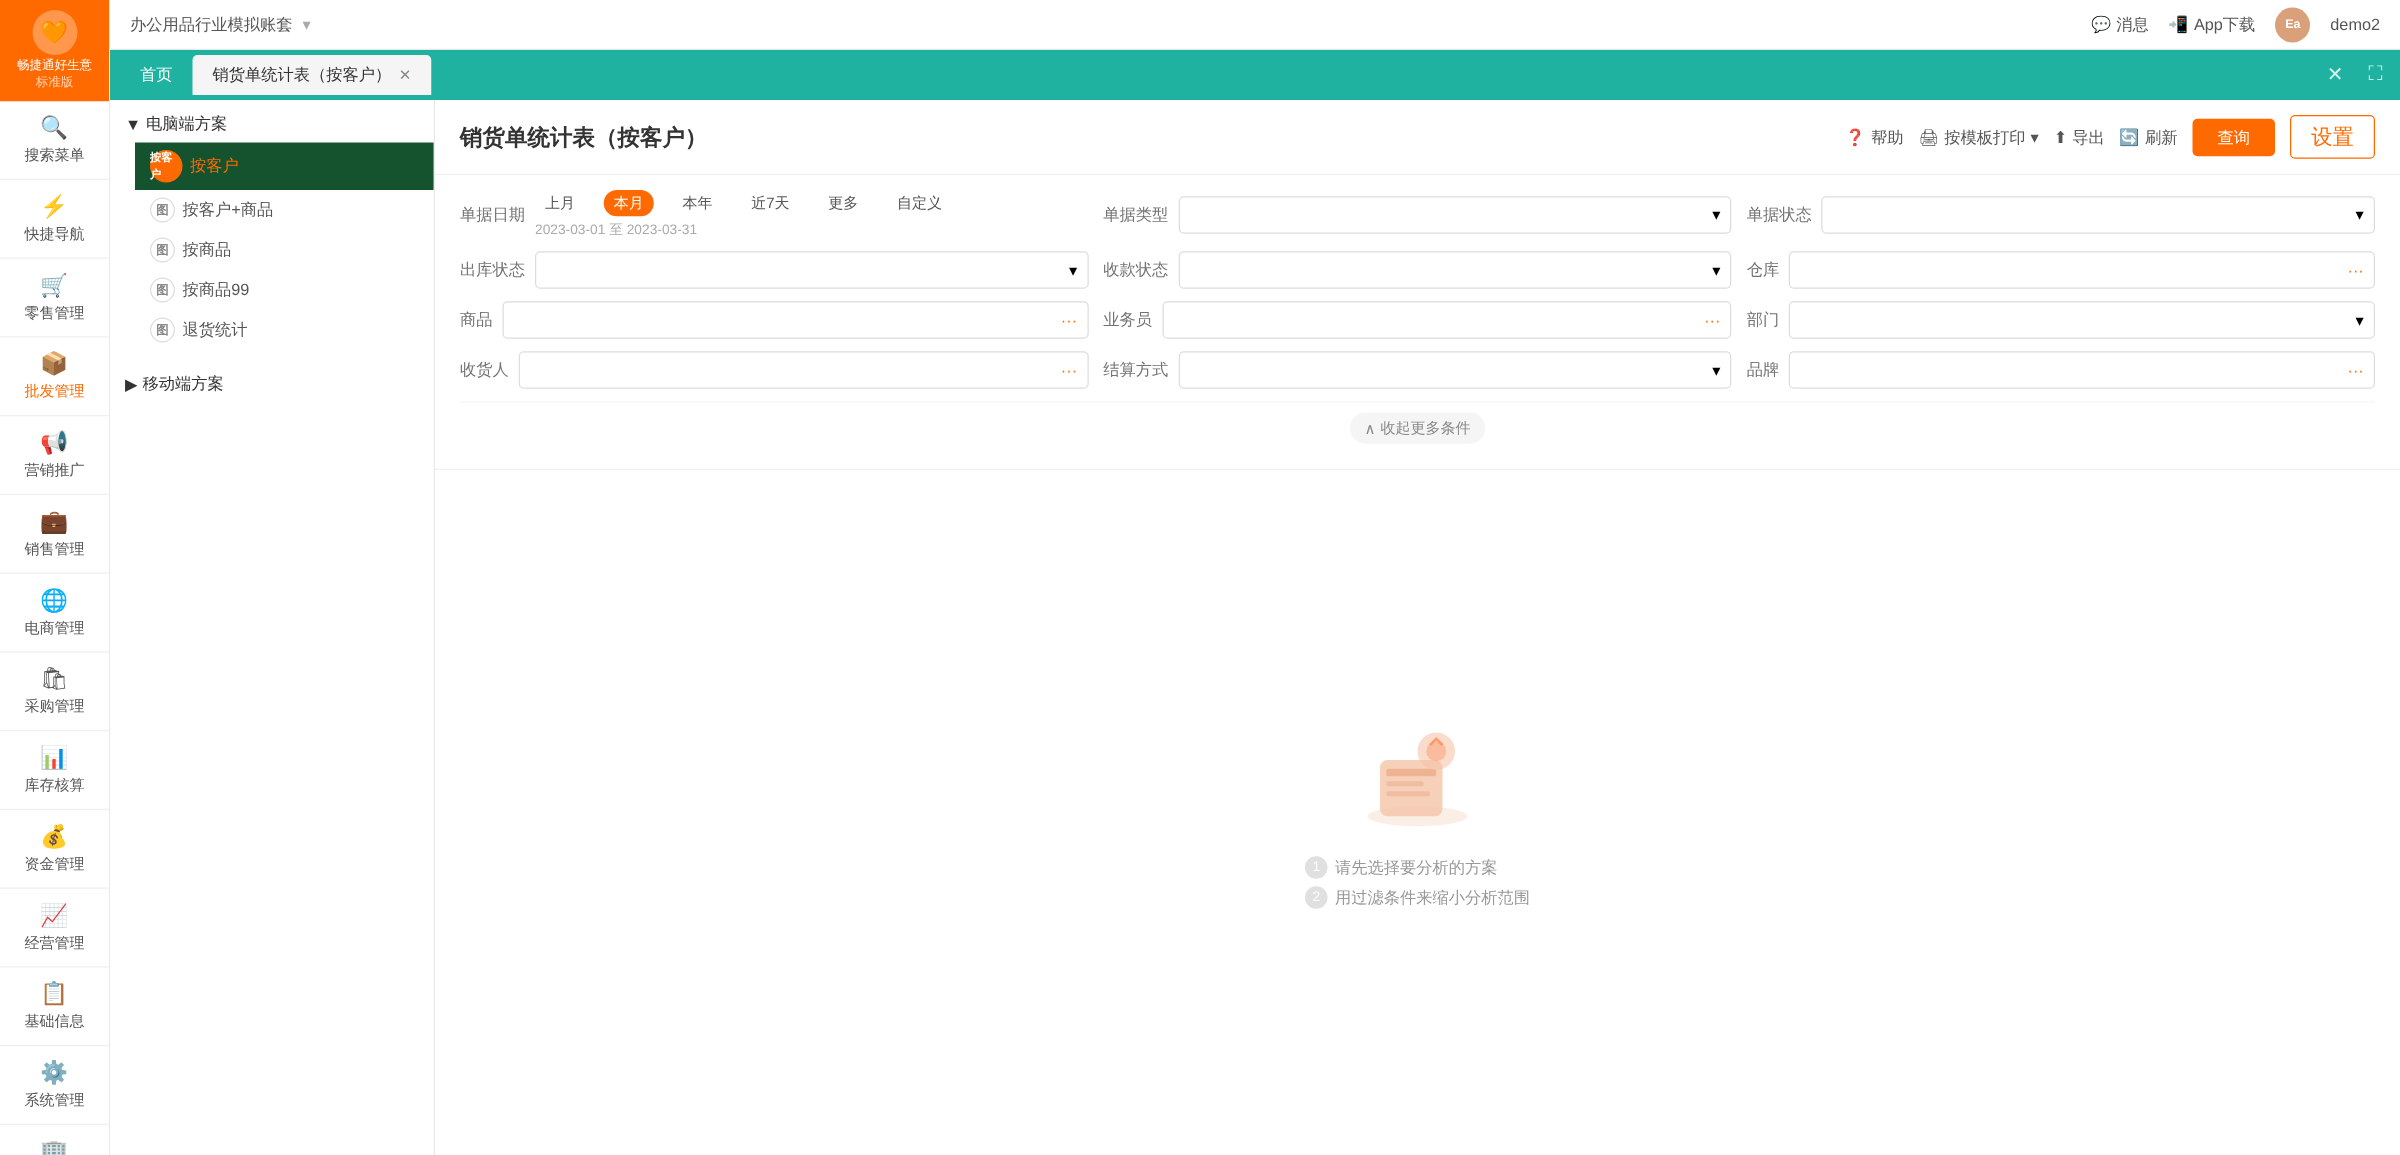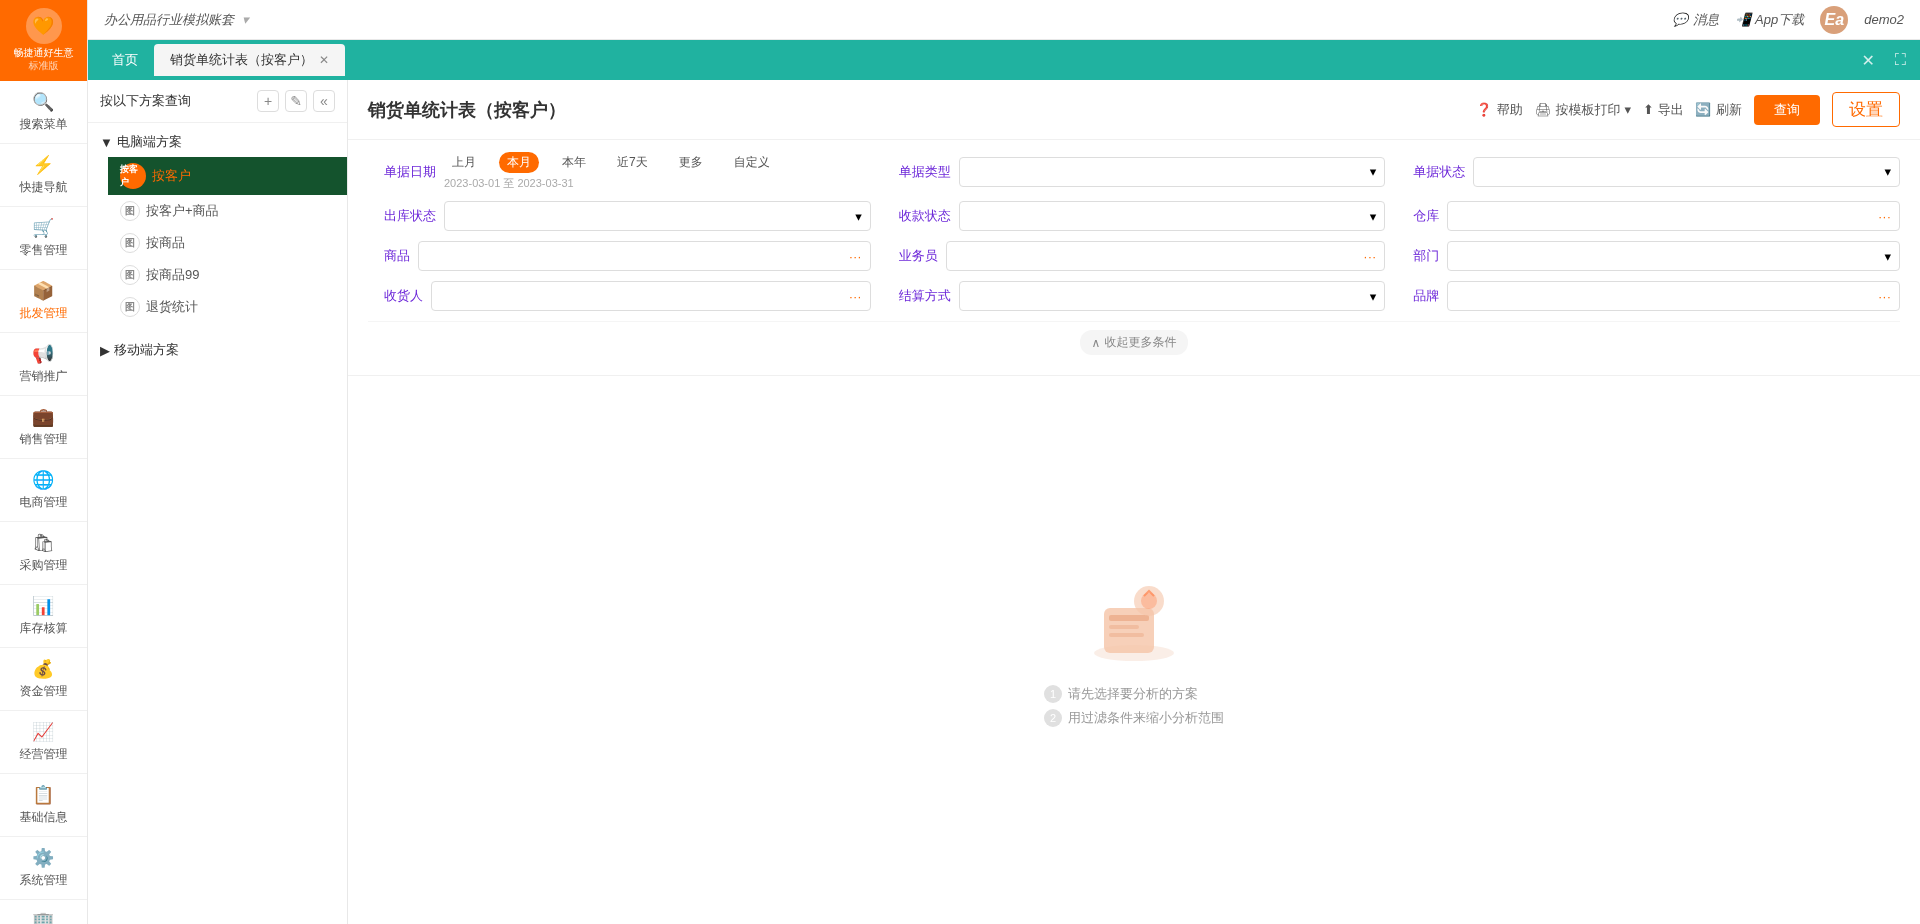--- a/index.html
+++ b/index.html
@@ -60,21 +60,20 @@
 
     
     .top-header {
       height: 40px;
       background: #fff;
       border-bottom: 1px solid #e8e8e8;
       display: flex;
       align-items: center;
       padding: 4px 16px;
       justify-content: space-between;
-      font-style: italic;
     }
     .top-header-left {
       display: flex;
       align-items: center;
       gap: 8px;
       color: #555;
       font-size: 13px;
     }
     .top-header-right {
       display: flex;
@@ -82,21 +81,21 @@
       gap: 16px;
       font-size: 13px;
       color: #555;
     }
     .top-header-right .icon-btn {
       display: flex; align-items: center; gap: 4px; cursor: pointer;
     }
     .avatar {
       width: 28px; height: 28px; border-radius: 50%; background: #d9a07a;
       display: flex; align-items: center; justify-content: center;
-      color: #fff; font-size: 16px; font-weight: bold;
+      color: #fff; font-size: 10px; font-weight: bold;
     }
 
     
     .tab-bar {
       height: 40px;
       background: #20b2a0;
       display: flex;
       align-items: center;
       padding: 0 8px;
     }
@@ -346,24 +345,23 @@
       margin-bottom: 10px;
       align-items: center;
     }
     .filter-cell {
       display: flex;
       align-items: center;
       gap: 8px;
     }
     .filter-cell .label {
       font-size: 13px;
-      color: #6d28d9;
+      color: #737373;
       white-space: nowrap;
       flex-shrink: 0;
-      margin-left: 16px;
     }
     .filter-cell .control {
       flex: 1;
       min-width: 0;
     }
     .control-select {
       width: 100%;
       height: 30px;
       border: 1px solid #ddd;
       border-radius: 4px;
@@ -496,28 +494,20 @@
     </div>
     <div class="tab-bar-actions">
       <span class="tab-action-btn">✕</span>
       <span class="tab-action-btn">⛶</span>
     </div>
   </div>
 
   <div class="content-area">
 
     <div class="left-panel">
-      <div class="left-panel-header">
-        <span class="left-panel-title">按以下方案查询</span>
-        <div class="left-panel-actions">
-          <button class="lp-action-btn">+</button>
-          <button class="lp-action-btn">✎</button>
-          <button class="lp-action-btn">«</button>
-        </div>
-      </div>
 
       <div class="tree-section">
         <div class="tree-parent">
           <span>▼</span>
           <span>电脑端方案</span>
         </div>
         <div class="tree-children">
 
           <div class="tree-child active">
             <div class="child-icon" style="font-size:9px;width:26px;height:26px;border-radius:50%">按客户</div>

